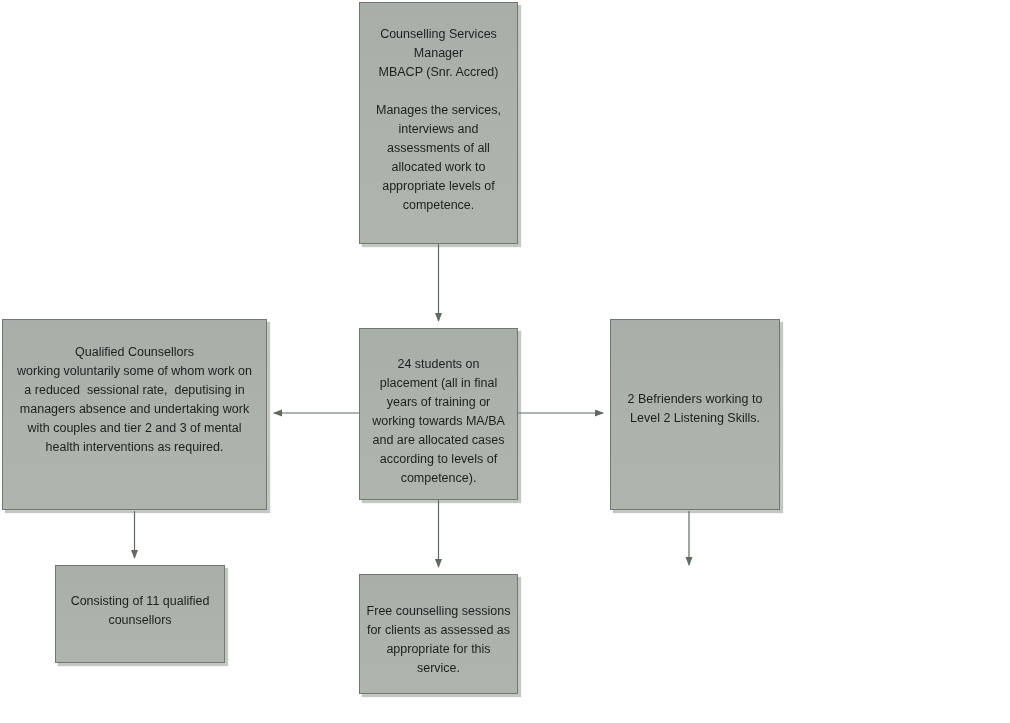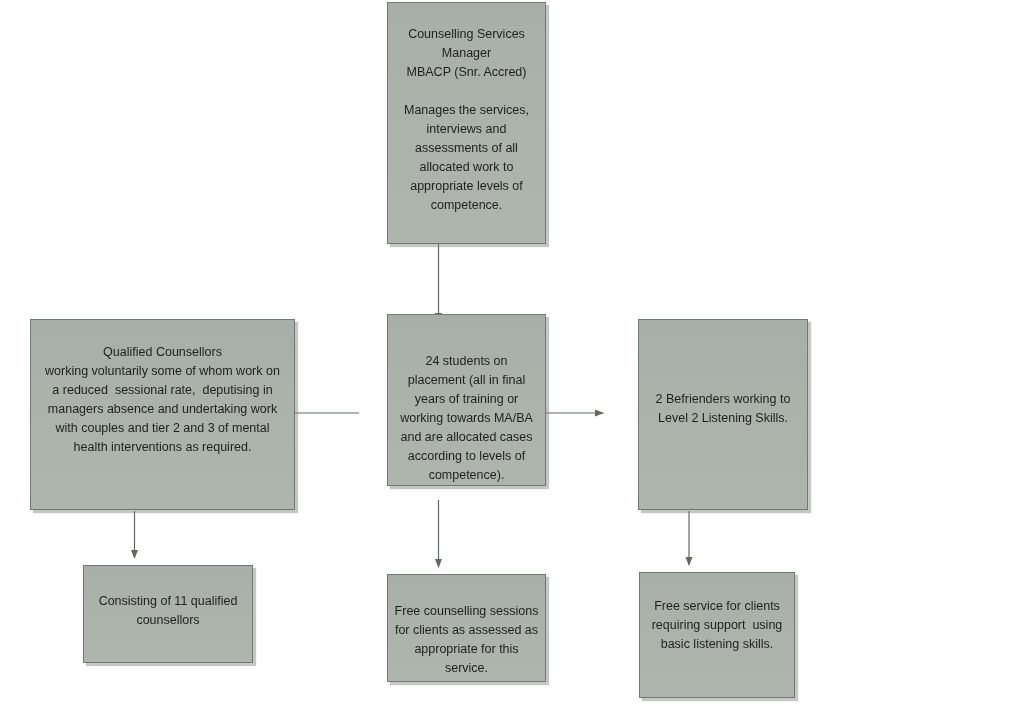--- a/index.html
+++ b/index.html
@@ -19,44 +19,43 @@
   }
   .node {
     position: absolute;
     box-sizing: border-box;
     background: linear-gradient(180deg, #a7afa8 0%, #abb3ab 55%, #aeb5ac 100%);
     border: 1.5px solid #6e796f;
     box-shadow: 3px 3px 1px rgba(125, 130, 125, 0.45);
     display: flex;
     flex-direction: column;
     align-items: center;
-    margin-left: 28px;
   }
   .node-text {
     width: 100%;
     box-sizing: border-box;
     padding: 0 3px;
     text-align: center;
     white-space: pre-wrap;
     font-size: 12.5px;
     line-height: 19px;
     color: #1f1f1f;
   }
   
   .node-manager            { left: 359px; top:   2px; width: 159px; height: 242px; justify-content: flex-start; }
   .node-manager .node-text { padding-top: 22px; }
   .node-qualified          { left:   2px; top: 319px; width: 265px; height: 191px; justify-content: flex-start; }
   .node-qualified .node-text { padding-top: 23px; text-align: center; }
-  .node-students           { left: 359px; top: 314px; width: 159px; height: 172px; justify-content: flex-end; }
+  .node-students           { left: 359px; top: 328px; width: 159px; height: 172px; justify-content: center; }
   .node-students .node-text { padding-top: 15px; }
   .node-befrienders        { left: 610px; top: 319px; width: 170px; height: 191px; justify-content: center; }
   .node-befrienders .node-text { padding-bottom: 12px; }
   .node-consisting         { left:  55px; top: 565px; width: 170px; height: 98px; justify-content: center; }
   .node-consisting .node-text { padding-bottom: 6px; }
-  .node-free-counselling   { left: 359px; top: 574px; width: 159px; height: 108px; justify-content: flex-start; }
+  .node-free-counselling   { left: 359px; top: 574px; width: 159px; height: 120px; justify-content: flex-start; }
   .node-free-counselling .node-text { padding-top: 27px; }
   .node-free-service       { left: 611px; top: 572px; width: 156px; height: 126px; justify-content: flex-start; }
   .node-free-service .node-text { padding-top: 24px; }
 </style>
 </head>
 <body>
 
 <div class="canvas">
 
   <svg class="connector-layer" viewBox="0 0 1010 723" xmlns="http://www.w3.org/2000/svg">
@@ -115,19 +114,14 @@
 counsellors</div>
   </div>
 
   <div class="node node-free-counselling">
     <div class="node-text">Free counselling sessions
 for clients as assessed as
 appropriate for this
 service.</div>
   </div>
 
-  <div class="node node-free-service">
-    <div class="node-text">Free service for clients
-requiring support  using
-basic listening skills.</div>
-  </div>
 
 </div>
 
 </body></html>

